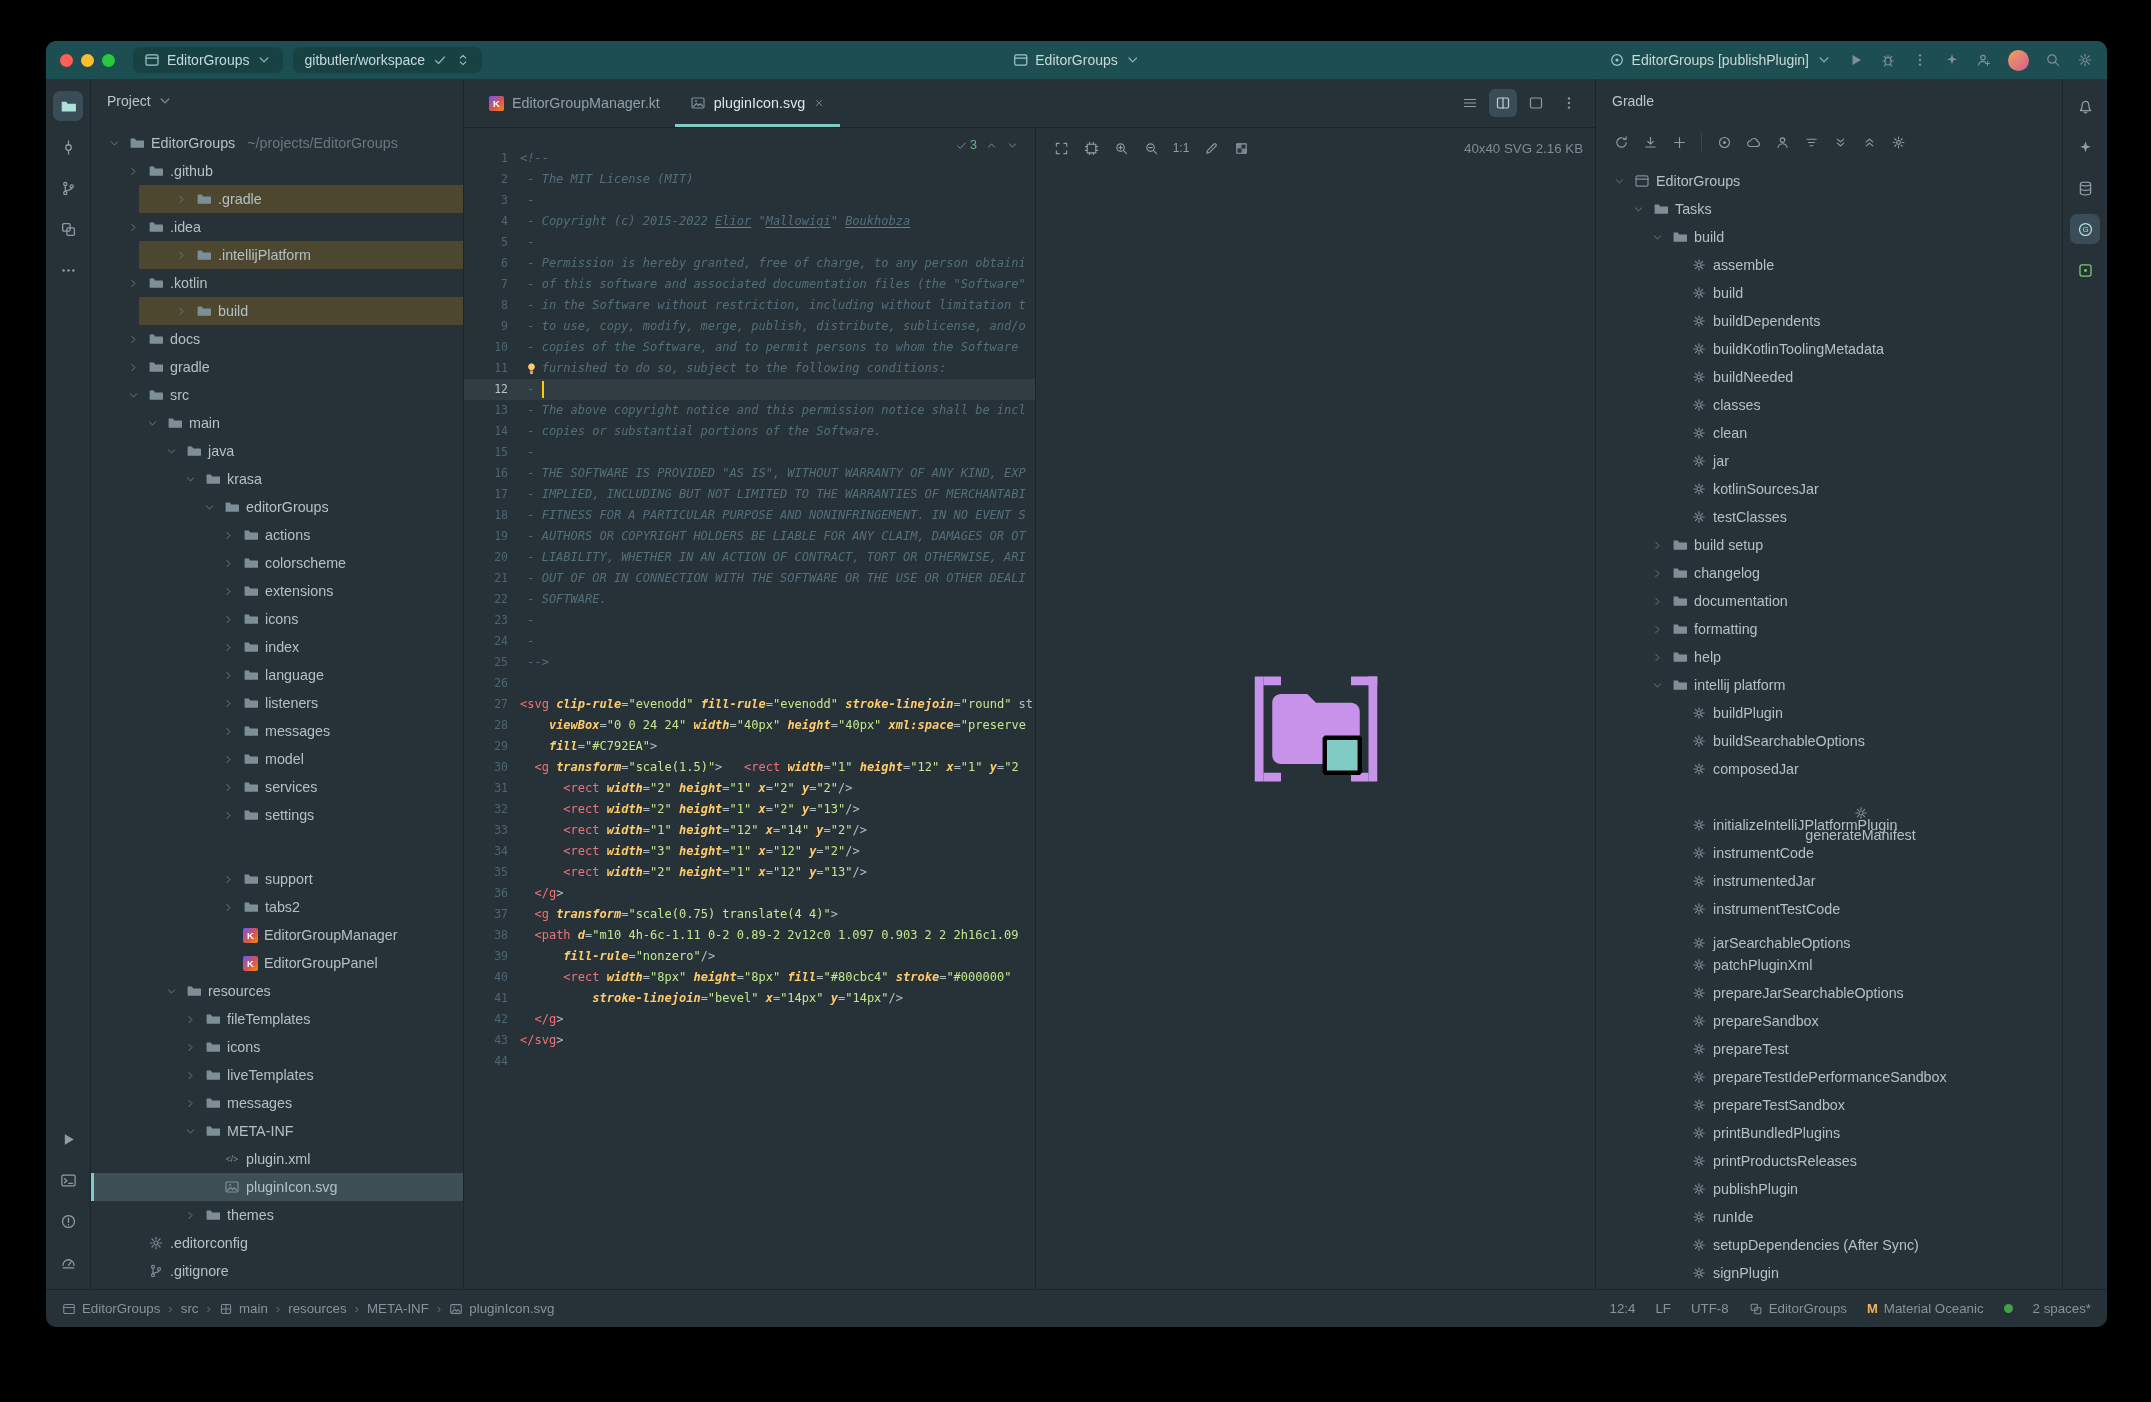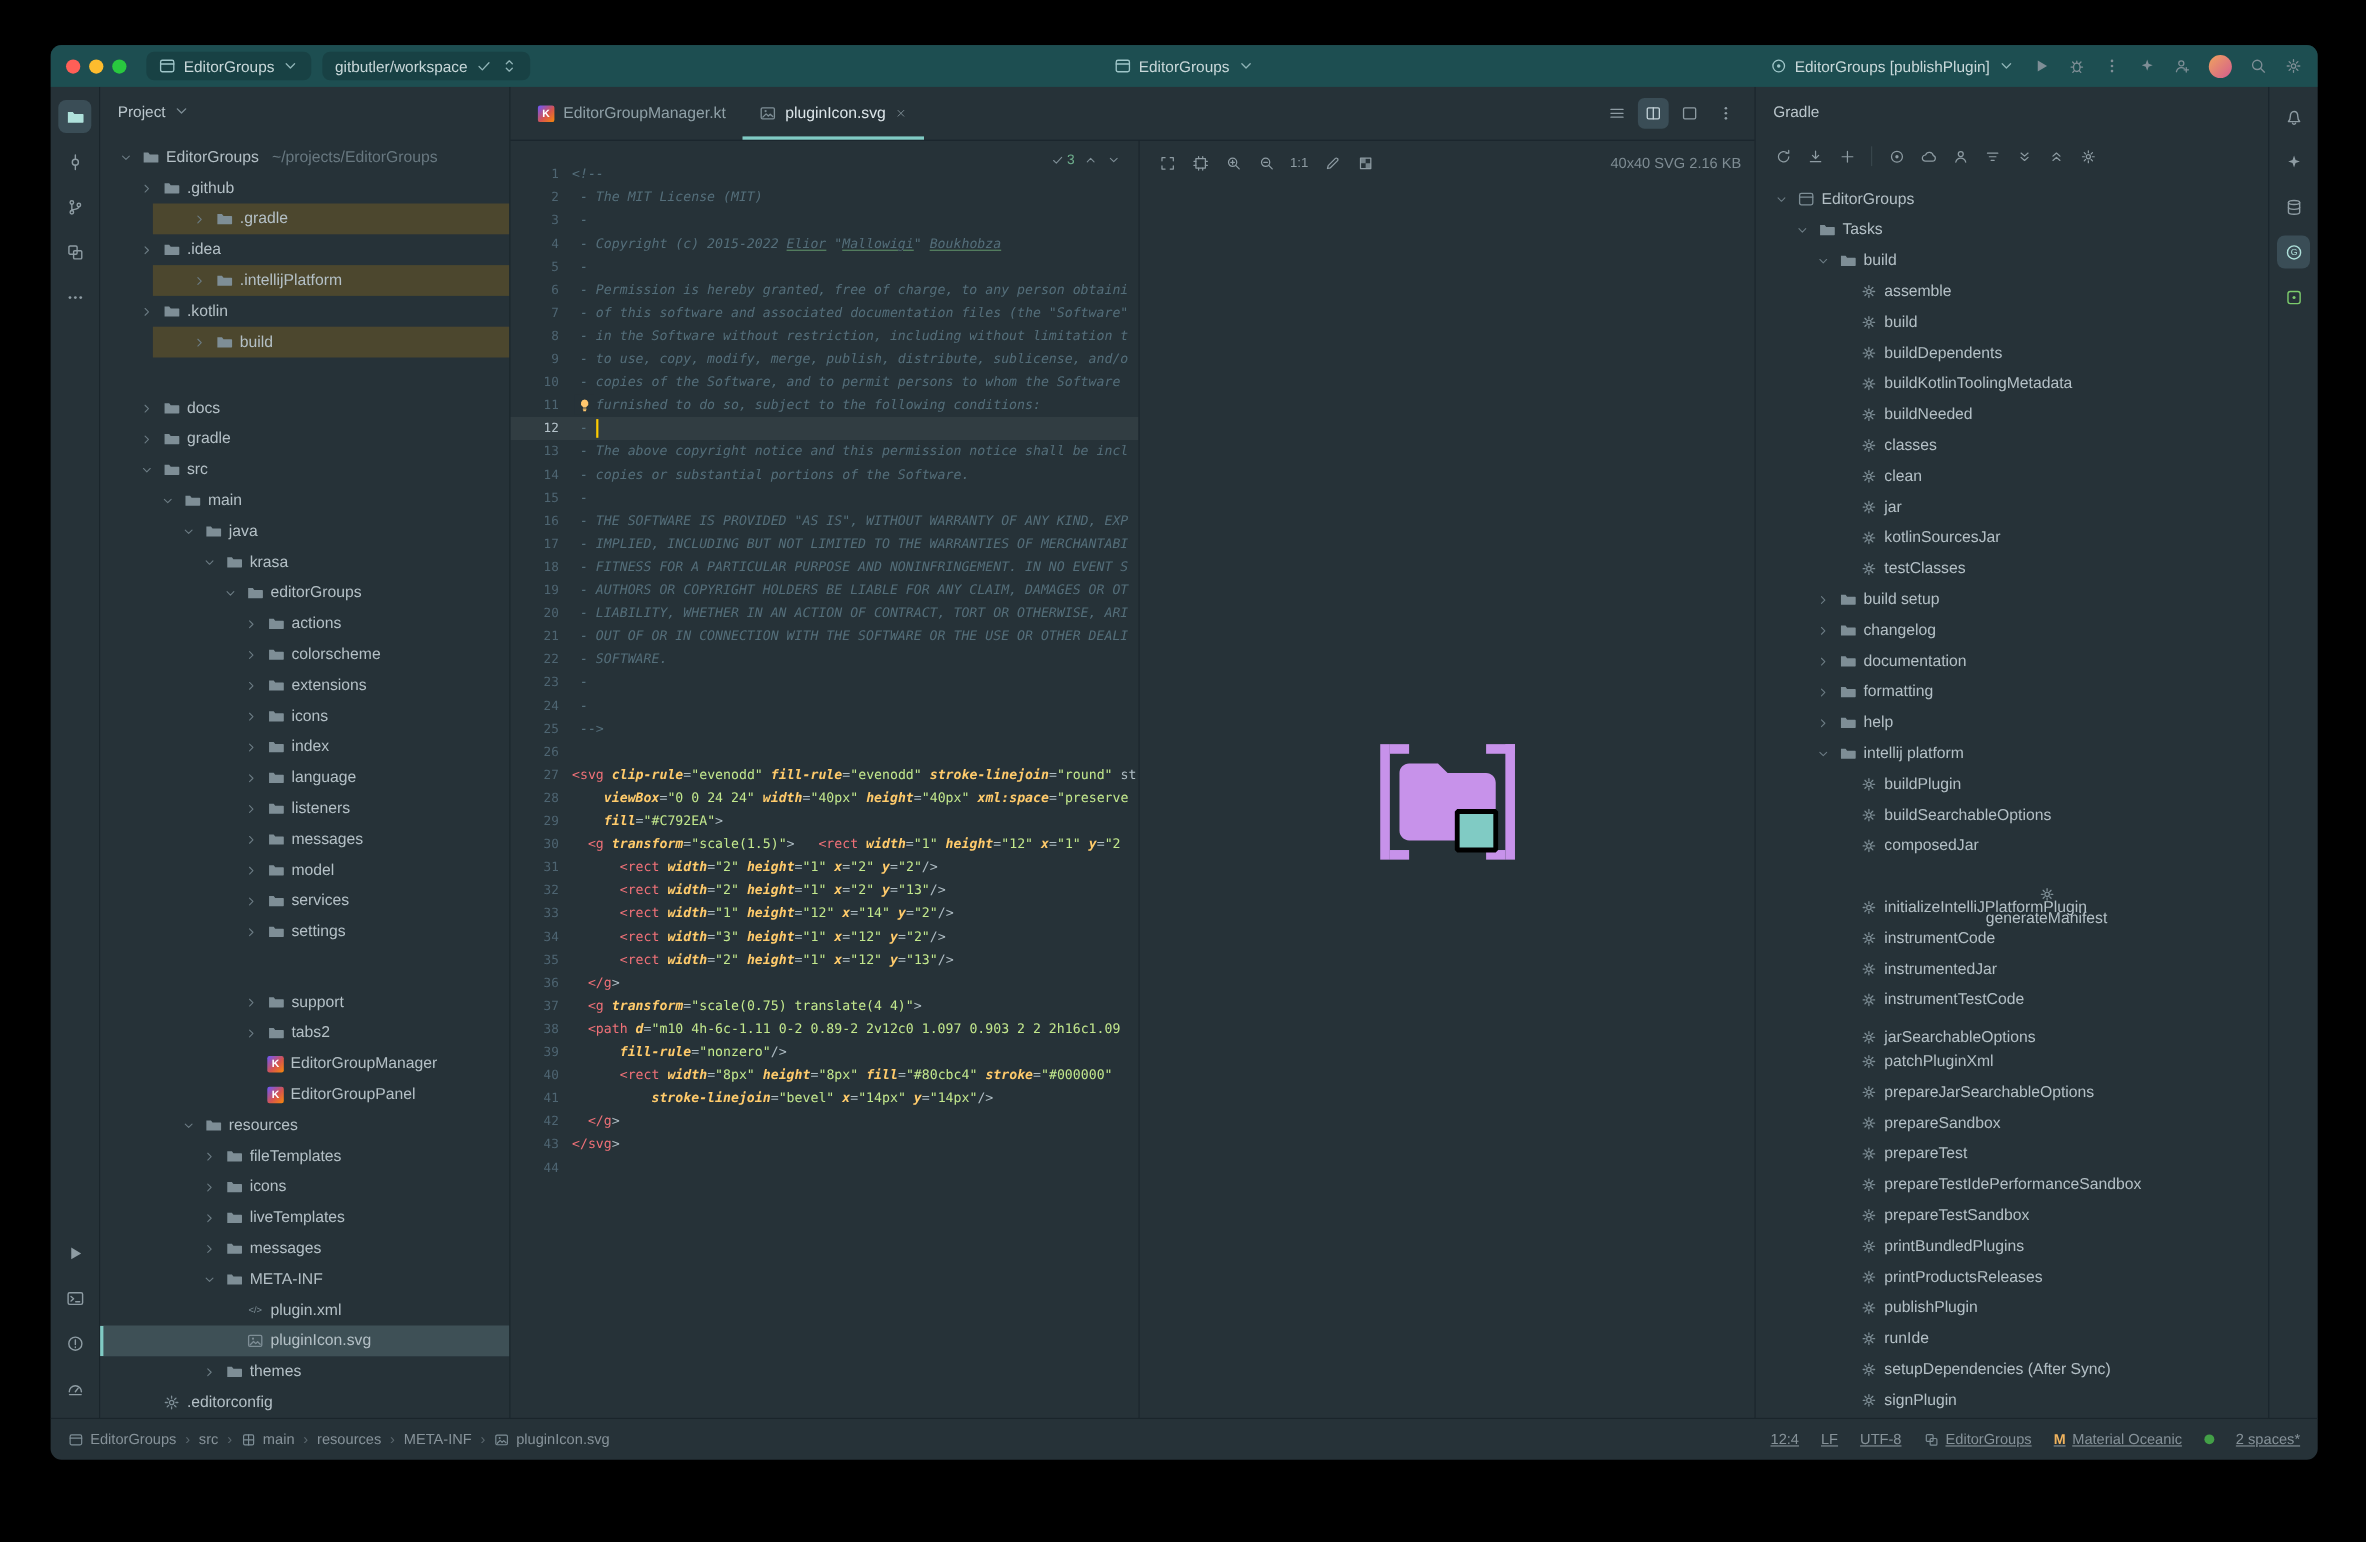--- a/index.html
+++ b/index.html
@@ -86,21 +86,21 @@
   .gtoolbar{height:38px;flex:none;display:flex;align-items:center;gap:3px;padding:0 12px;color:#8E9CA3;}
   .gticon{width:26px;height:26px;border-radius:5px;display:flex;align-items:center;justify-content:center;}
   .gticon svg{width:15px;height:15px;}
   .vsep{width:1px;height:18px;background:#3A474E;margin:0 6px;}
   
   .statusbar{height:37px;flex:none;border-top:1px solid #1A252B;display:flex;align-items:center;
     padding:0 16px;font-size:13.3px;color:#87939A;gap:6px;}
   .crumb{display:flex;align-items:center;gap:6px;}
   .crumb .ticon svg{width:14px;height:14px;}
   .csep{color:#59666D;padding:0 2px;}
-  .sright{margin-left:auto;display:flex;align-items:center;gap:20px;text-decoration:underline;}
+  .sright{margin-left:auto;display:flex;align-items:center;gap:20px;}
   .swidget{display:flex;align-items:center;gap:6px;white-space:nowrap;}
   .swidget .ticon svg{width:14px;height:14px;}
   .mb{color:#F0B35E;font-weight:bold;font-size:13px;}
   .gdot{width:9px;height:9px;border-radius:50%;background:#43A047;display:inline-block;}
 </style>
 </head>
 <body>
 
 <div class="window">
 
@@ -368,21 +368,21 @@
                 <path d="M6 4.2 9.8 8 6 11.8"></path>
               </svg>
             </span>
             <span class="ticon ">
               <svg viewBox="0 0 16 16">
                 <path d="M1.6 3.6h4.2l1.4 1.8h7.2a.6.6 0 0 1 .6.6v6.2a.6.6 0 0 1-.6.6H1.6z" fill="currentColor" stroke="none"></path>
               </svg>
             </span>
             <span>build</span>
           </div>
-          <div class="trow" style="padding-left: 33px; margin-top: 32px;">
+          <div class="trow" style="padding-left: 33px;">
             <span class="chev">
               <svg viewBox="0 0 16 16">
                 <path d="M6 4.2 9.8 8 6 11.8"></path>
               </svg>
             </span>
             <span class="ticon ">
               <svg viewBox="0 0 16 16">
                 <path d="M1.6 3.6h4.2l1.4 1.8h7.2a.6.6 0 0 1 .6.6v6.2a.6.6 0 0 1-.6.6H1.6z" fill="currentColor" stroke="none"></path>
               </svg>
             </span>

